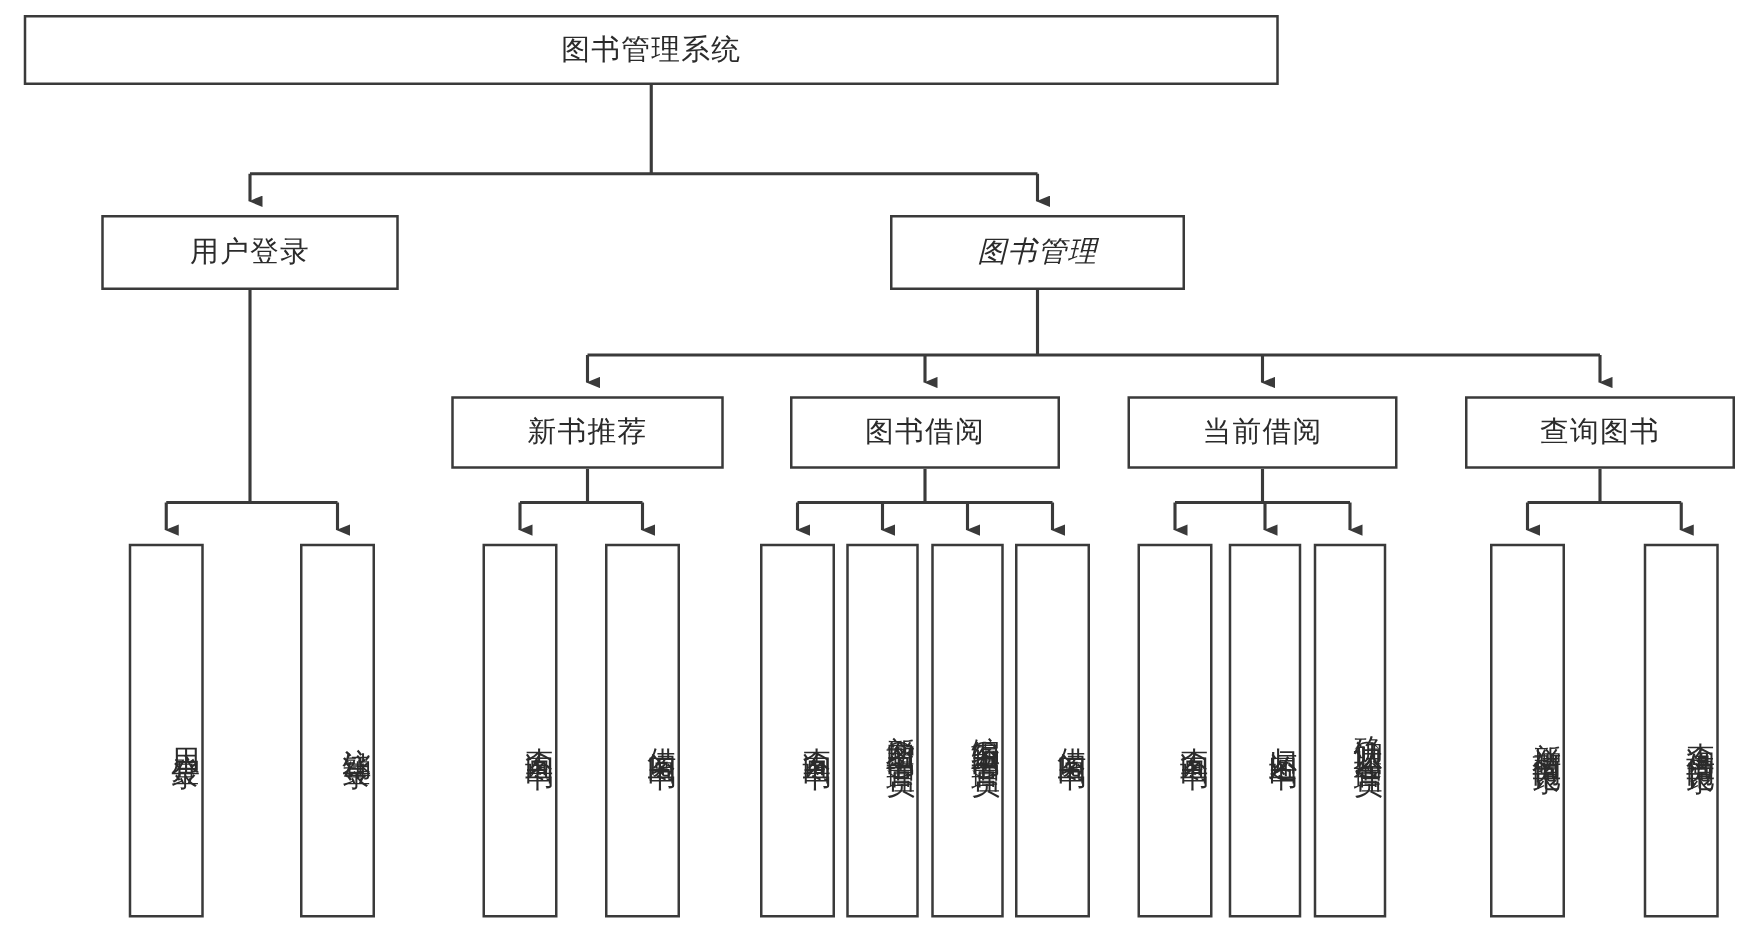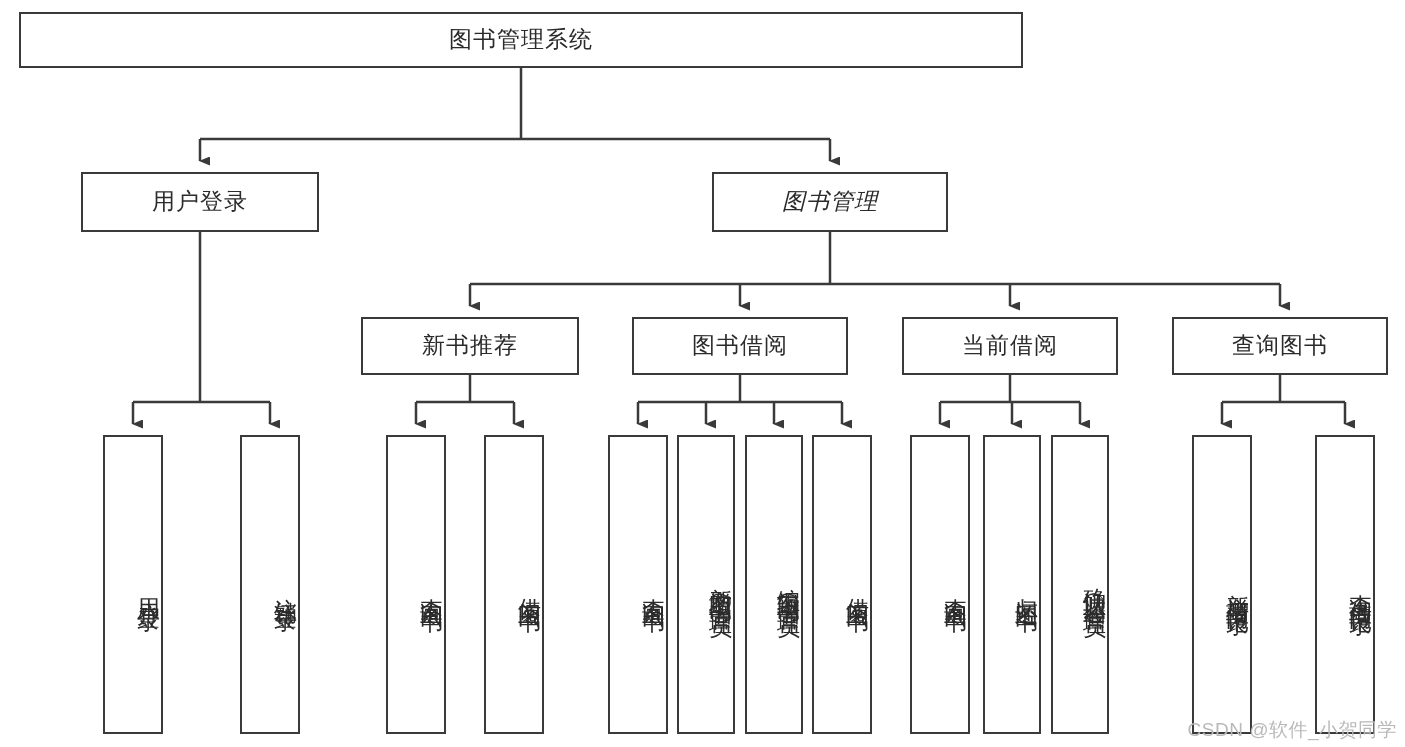--- a/index.html
+++ b/index.html
@@ -162,15 +162,14 @@
         <span class="vtext">确认归还（管理员）</span>
       </div>
       <div class="node vert" style="left: 1192px; top: 435px; width: 60px; height: 299px;">
         <span class="vtext">新增借阅记录</span>
       </div>
       <div class="node vert" style="left: 1315px; top: 435px; width: 60px; height: 299px;">
         <span class="vtext">查询借阅记录</span>
       </div>
     </div>
 
-  <div class="watermark">CSDN @软件_小贺同学</div>
 
 </div>
 
 </body></html>

